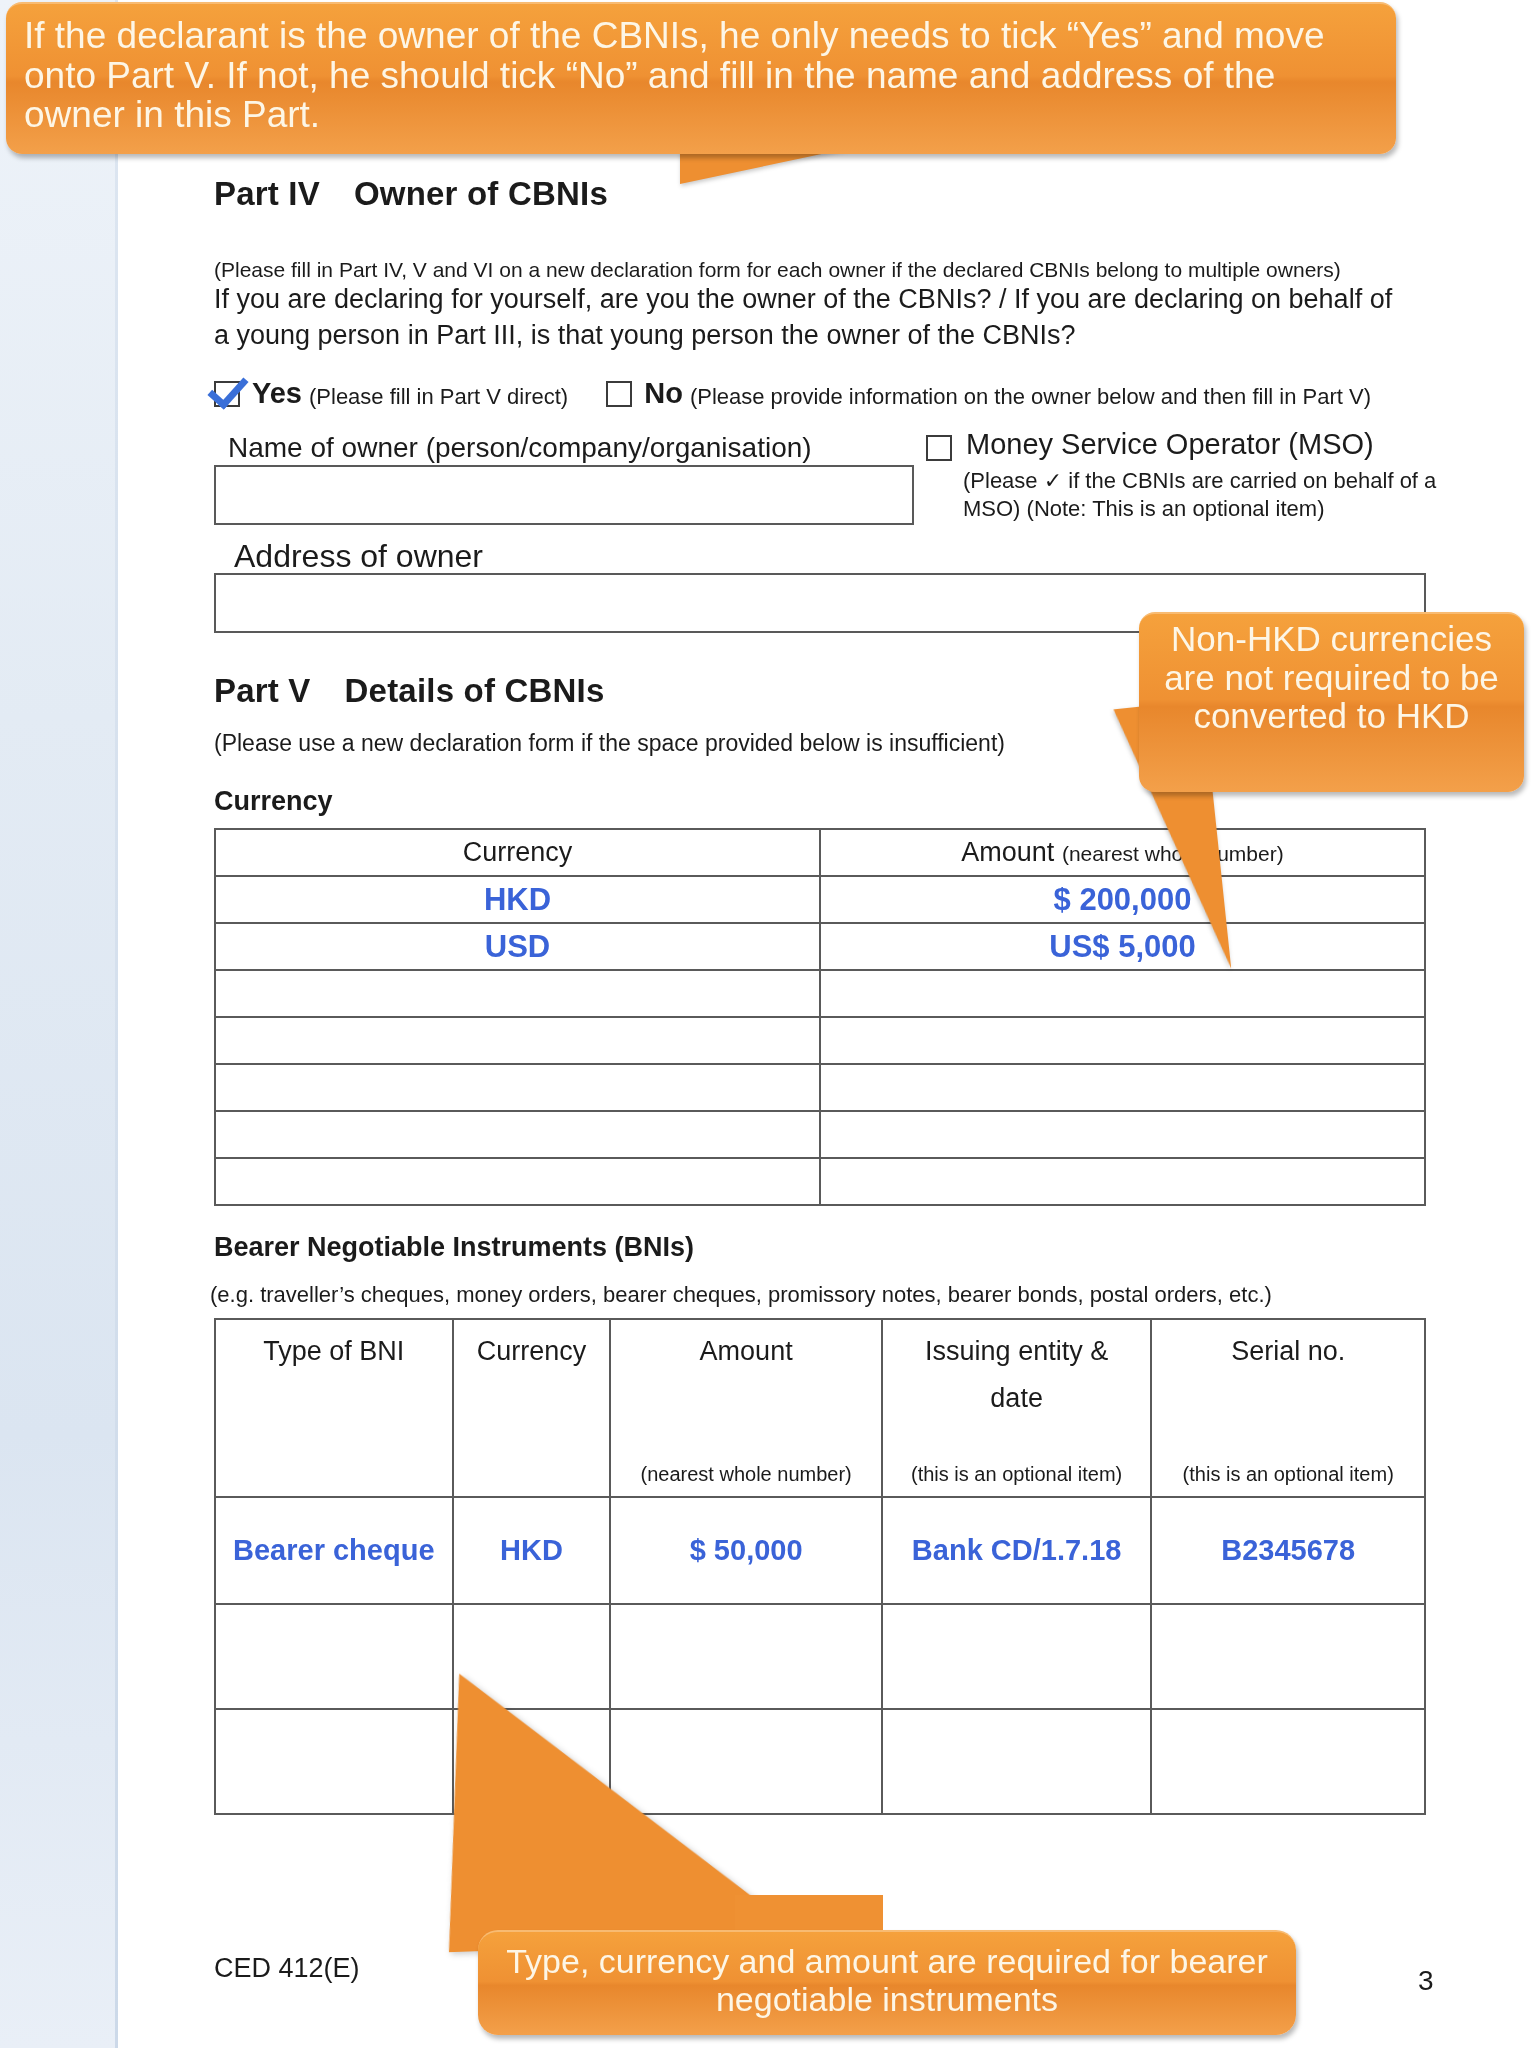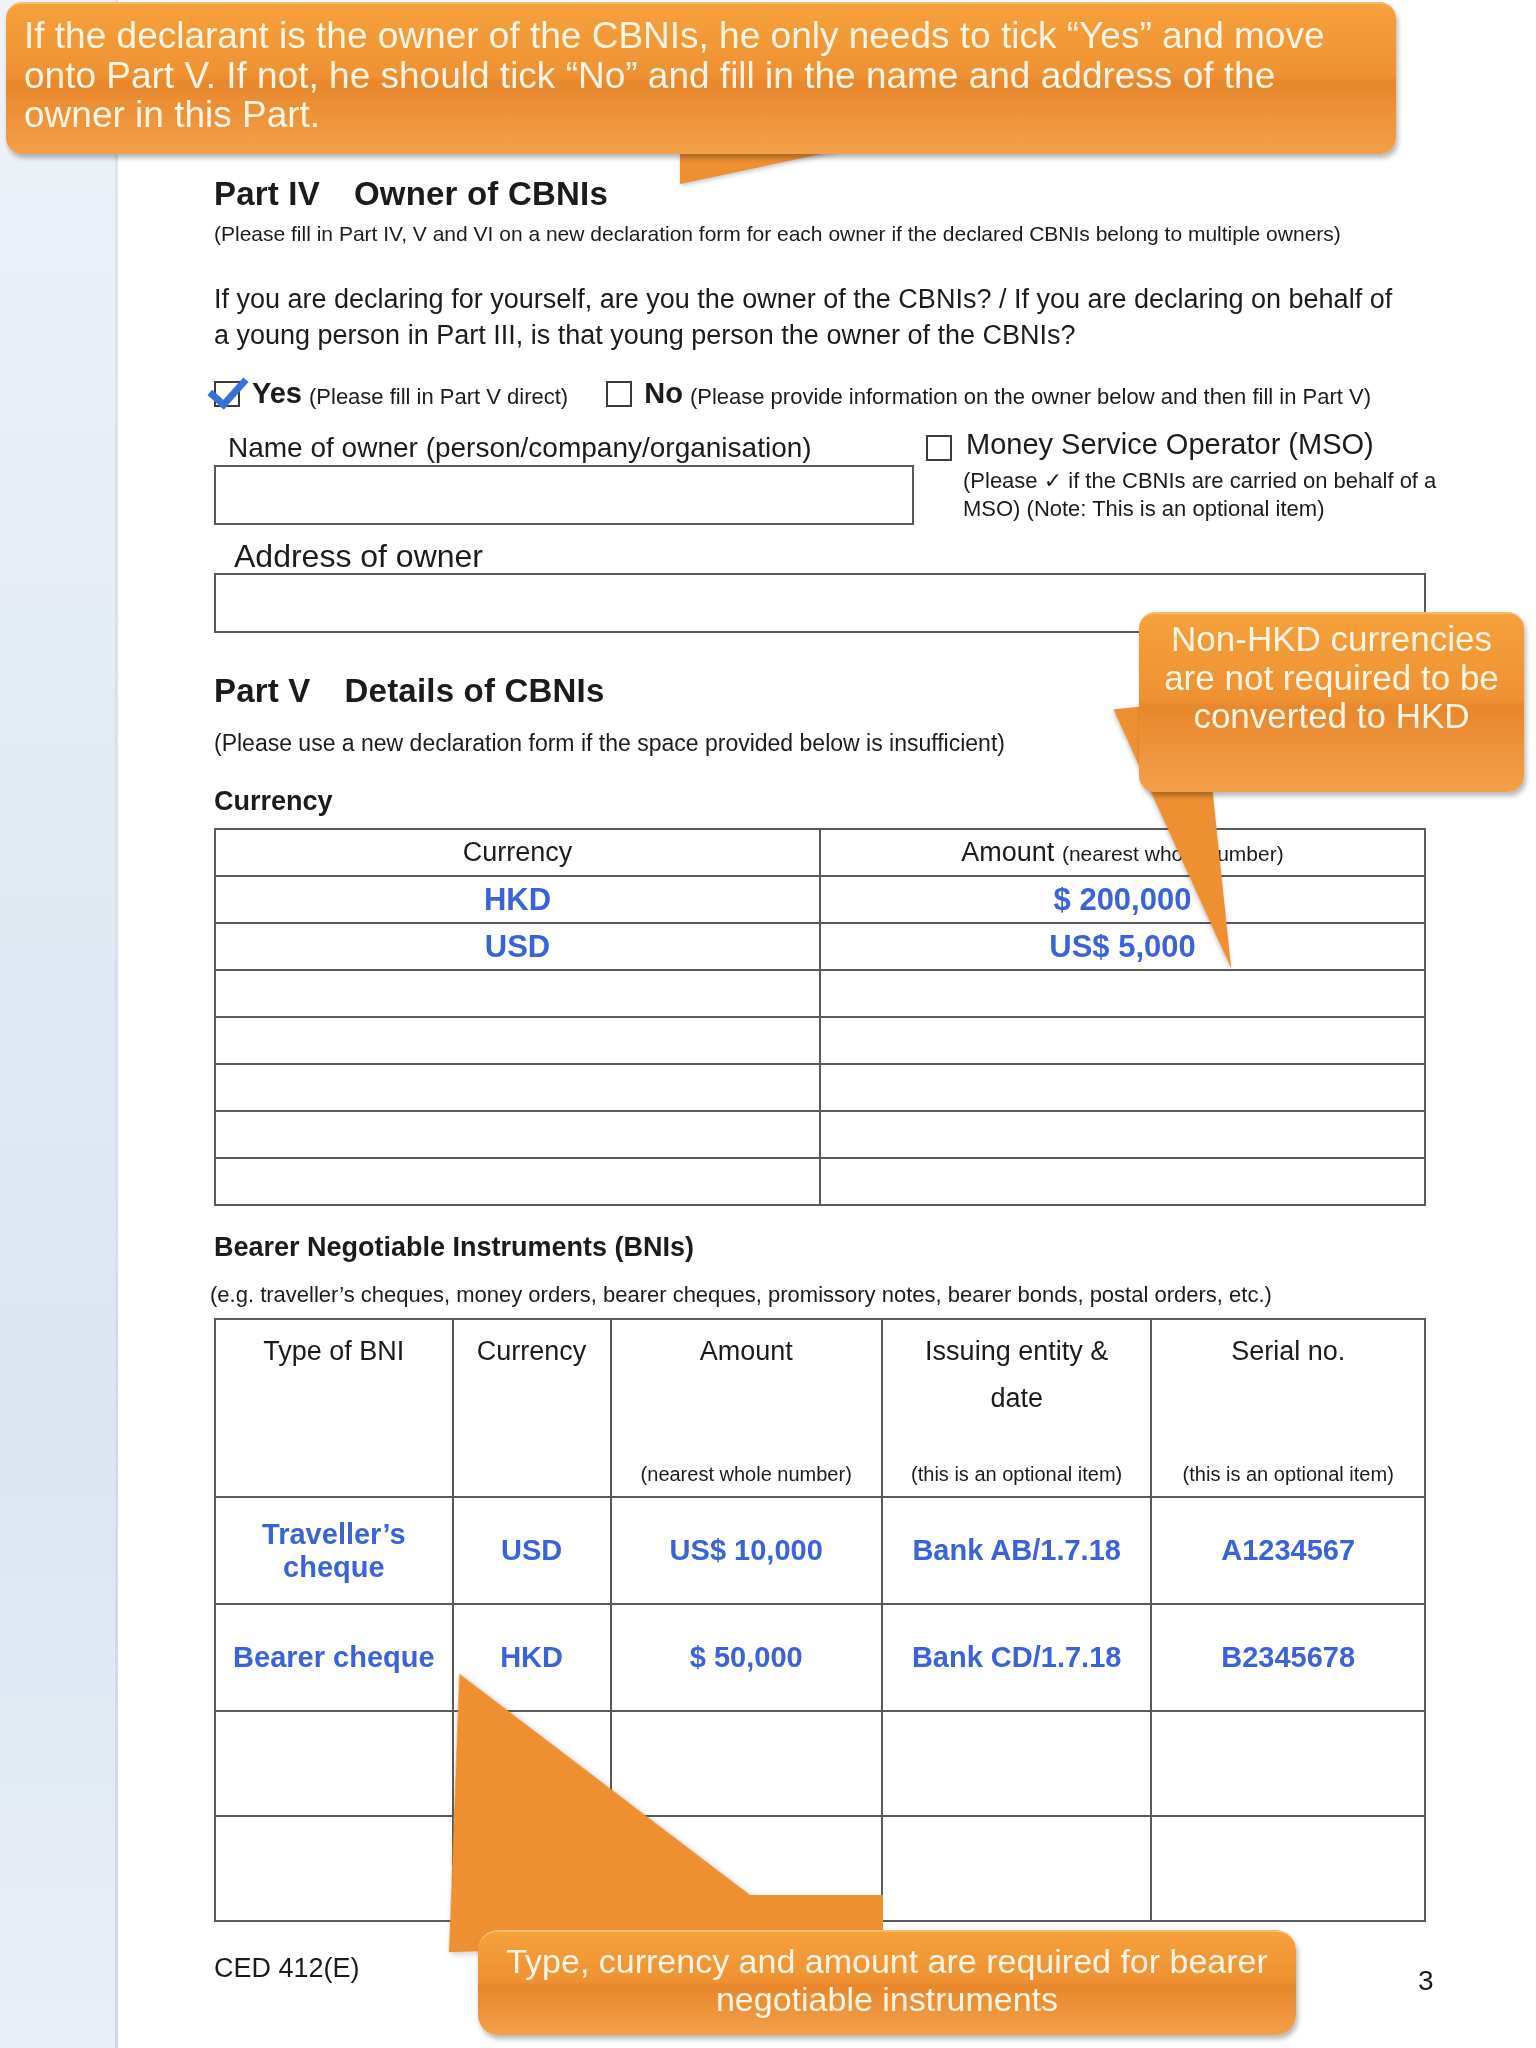--- a/index.html
+++ b/index.html
@@ -102,21 +102,21 @@
 
   
   .doc { position: absolute; left: 0; top: 0; width: 1536px; color: #1b1b1b; }
 
   .part-head {
     position: absolute;
     font-size: 33px; font-weight: bold; letter-spacing: .2px;
   }
   .part-head .num { margin-right: 34px; }
 
-  .note-sm { font-size: 21px; line-height: 1.17; }
+  .note-sm { font-size: 21px; line-height: 1.17; margin-top: 36px; }
   .body-md { font-size: 27px; line-height: 1.32; }
 
   
   #p4-title { left: 214px; top: 175px; }
   #p4-sub   { position: absolute; left: 214px; top: 222px; width: 1200px; }
   #p4-q     { position: absolute; left: 214px; top: 282px; width: 1180px; }
 
   #yesno { position: absolute; left: 214px; top: 377px; display: flex; align-items: flex-start; }
   .cb {
     position: relative;
@@ -302,37 +302,20 @@
           <span class="t2">date</span>
           <span class="sub">(this is an optional item)</span>
         </td>
         <td class="colE hrow">
           <span class="t1">Serial no.</span>
           <span class="sub">(this is an optional item)</span>
         </td>
       </tr>
       <tr class="drow">
         <td class="colA">
-              <div class="v">Traveller’s cheque</div>
-            </td>
-        <td class="colB">
-              <div class="v">USD</div>
-            </td>
-        <td class="colC">
-              <div class="v">US$ 10,000</div>
-            </td>
-        <td class="colD">
-              <div class="v">Bank AB/1.7.18</div>
-            </td>
-        <td class="colE">
-              <div class="v">A1234567</div>
-            </td>
-      </tr>
-      <tr class="drow">
-        <td class="colA">
               <div class="v">Bearer cheque</div>
             </td>
         <td class="colB">
               <div class="v">HKD</div>
             </td>
         <td class="colC">
               <div class="v">$ 50,000</div>
             </td>
         <td class="colD">
               <div class="v">Bank CD/1.7.18</div>

